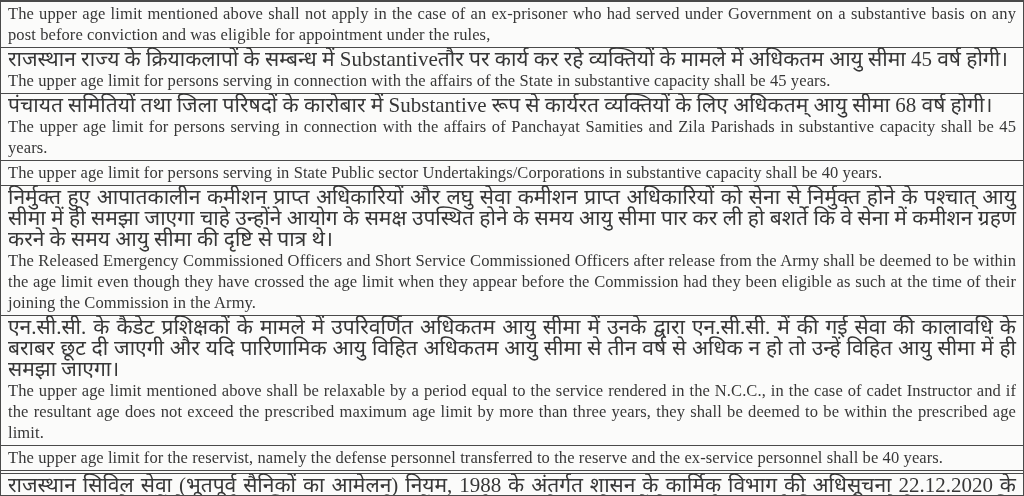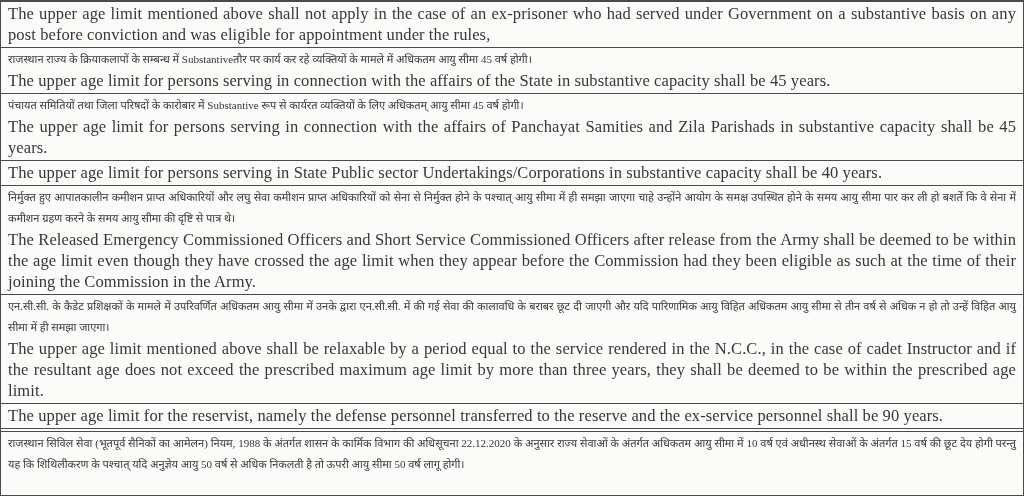--- a/index.html
+++ b/index.html
@@ -32,58 +32,58 @@
   .row p {
     margin: 0;
     text-align: justify;
   }
   .en {
     font-size: 16.5px;
     line-height: 21px;
     letter-spacing: 0.1px;
   }
   .hi {
-    font-size: 11px;
+    font-size: 21px;
     line-height: 21px;
   }
 </style>
 </head>
 <body>
 
 <div class="doc">
 
   <div class="row">
     <p class="en">The upper age limit mentioned above shall not apply in the case of an ex-prisoner who had served under Government on a substantive basis on any post before conviction and was eligible for appointment under the rules,</p>
   </div>
 
   <div class="row">
     <p class="hi">राजस्थान राज्य के क्रियाकलापों के सम्बन्ध में Substantiveतौर पर कार्य कर रहे व्यक्तियों के मामले में अधिकतम आयु सीमा 45 वर्ष होगी।</p>
     <p class="en">The upper age limit for persons serving in connection with the affairs of the State in substantive capacity shall be 45 years.</p>
   </div>
 
   <div class="row">
-    <p class="hi">पंचायत समितियों तथा जिला परिषदों के कारोबार में Substantive रूप से कार्यरत व्यक्तियों के लिए अधिकतम् आयु सीमा 45 वर्ष होगी।</p>
+    <p class="hi">पंचायत समितियों तथा जिला परिषदों के कारोबार में Substantive रूप से कार्यरत व्यक्तियों के लिए अधिकतम् आयु सीमा 68 वर्ष होगी।</p>
     <p class="en">The upper age limit for persons serving in connection with the affairs of Panchayat Samities and Zila Parishads in substantive capacity shall be 45 years.</p>
   </div>
 
   <div class="row">
     <p class="en">The upper age limit for persons serving in State Public sector Undertakings/Corporations in substantive capacity shall be 40 years.</p>
   </div>
 
   <div class="row">
     <p class="hi">निर्मुक्त हुए आपातकालीन कमीशन प्राप्त अधिकारियों और लघु सेवा कमीशन प्राप्त अधिकारियों को सेना से निर्मुक्त होने के पश्चात् आयु सीमा में ही समझा जाएगा चाहे उन्होंने आयोग के समक्ष उपस्थित होने के समय आयु सीमा पार कर ली हो बशर्ते कि वे सेना में कमीशन ग्रहण करने के समय आयु सीमा की दृष्टि से पात्र थे।</p>
     <p class="en">The Released Emergency Commissioned Officers and Short Service Commissioned Officers after release from the Army shall be deemed to be within the age limit even though they have crossed the age limit when they appear before the Commission had they been eligible as such at the time of their joining the Commission in the Army.</p>
   </div>
 
   <div class="row">
     <p class="hi">एन.सी.सी. के कैडेट प्रशिक्षकों के मामले में उपरिवर्णित अधिकतम आयु सीमा में उनके द्वारा एन.सी.सी. में की गई सेवा की कालावधि के बराबर छूट दी जाएगी और यदि पारिणामिक आयु विहित अधिकतम आयु सीमा से तीन वर्ष से अधिक न हो तो उन्हें विहित आयु सीमा में ही समझा जाएगा।</p>
     <p class="en">The upper age limit mentioned above shall be relaxable by a period equal to the service rendered in the N.C.C., in the case of cadet Instructor and if the resultant age does not exceed the prescribed maximum age limit by more than three years, they shall be deemed to be within the prescribed age limit.</p>
   </div>
 
   <div class="row">
-    <p class="en">The upper age limit for the reservist, namely the defense personnel transferred to the reserve and the ex-service personnel shall be 90 years.</p>
+    <p class="en">The upper age limit for the reservist, namely the defense personnel transferred to the reserve and the ex-service personnel shall be 40 years.</p>
   </div>
 
   <div class="row double-top">
     <p class="hi">राजस्थान सिविल सेवा (भूतपूर्व सैनिकों का आमेलन) नियम, 1988 के अंतर्गत शासन के कार्मिक विभाग की अधिसूचना 22.12.2020 के अनुसार राज्य सेवाओं के अंतर्गत अधिकतम आयु सीमा में 10 वर्ष एवं अधीनस्थ सेवाओं के अंतर्गत 15 वर्ष की छूट देय होगी परन्तु यह कि शिथिलीकरण के पश्चात् यदि अनुज्ञेय आयु 50 वर्ष से अधिक निकलती है तो ऊपरी आयु सीमा 50 वर्ष लागू होगी।</p>
   </div>
 
 </div>
 
 </body></html>

